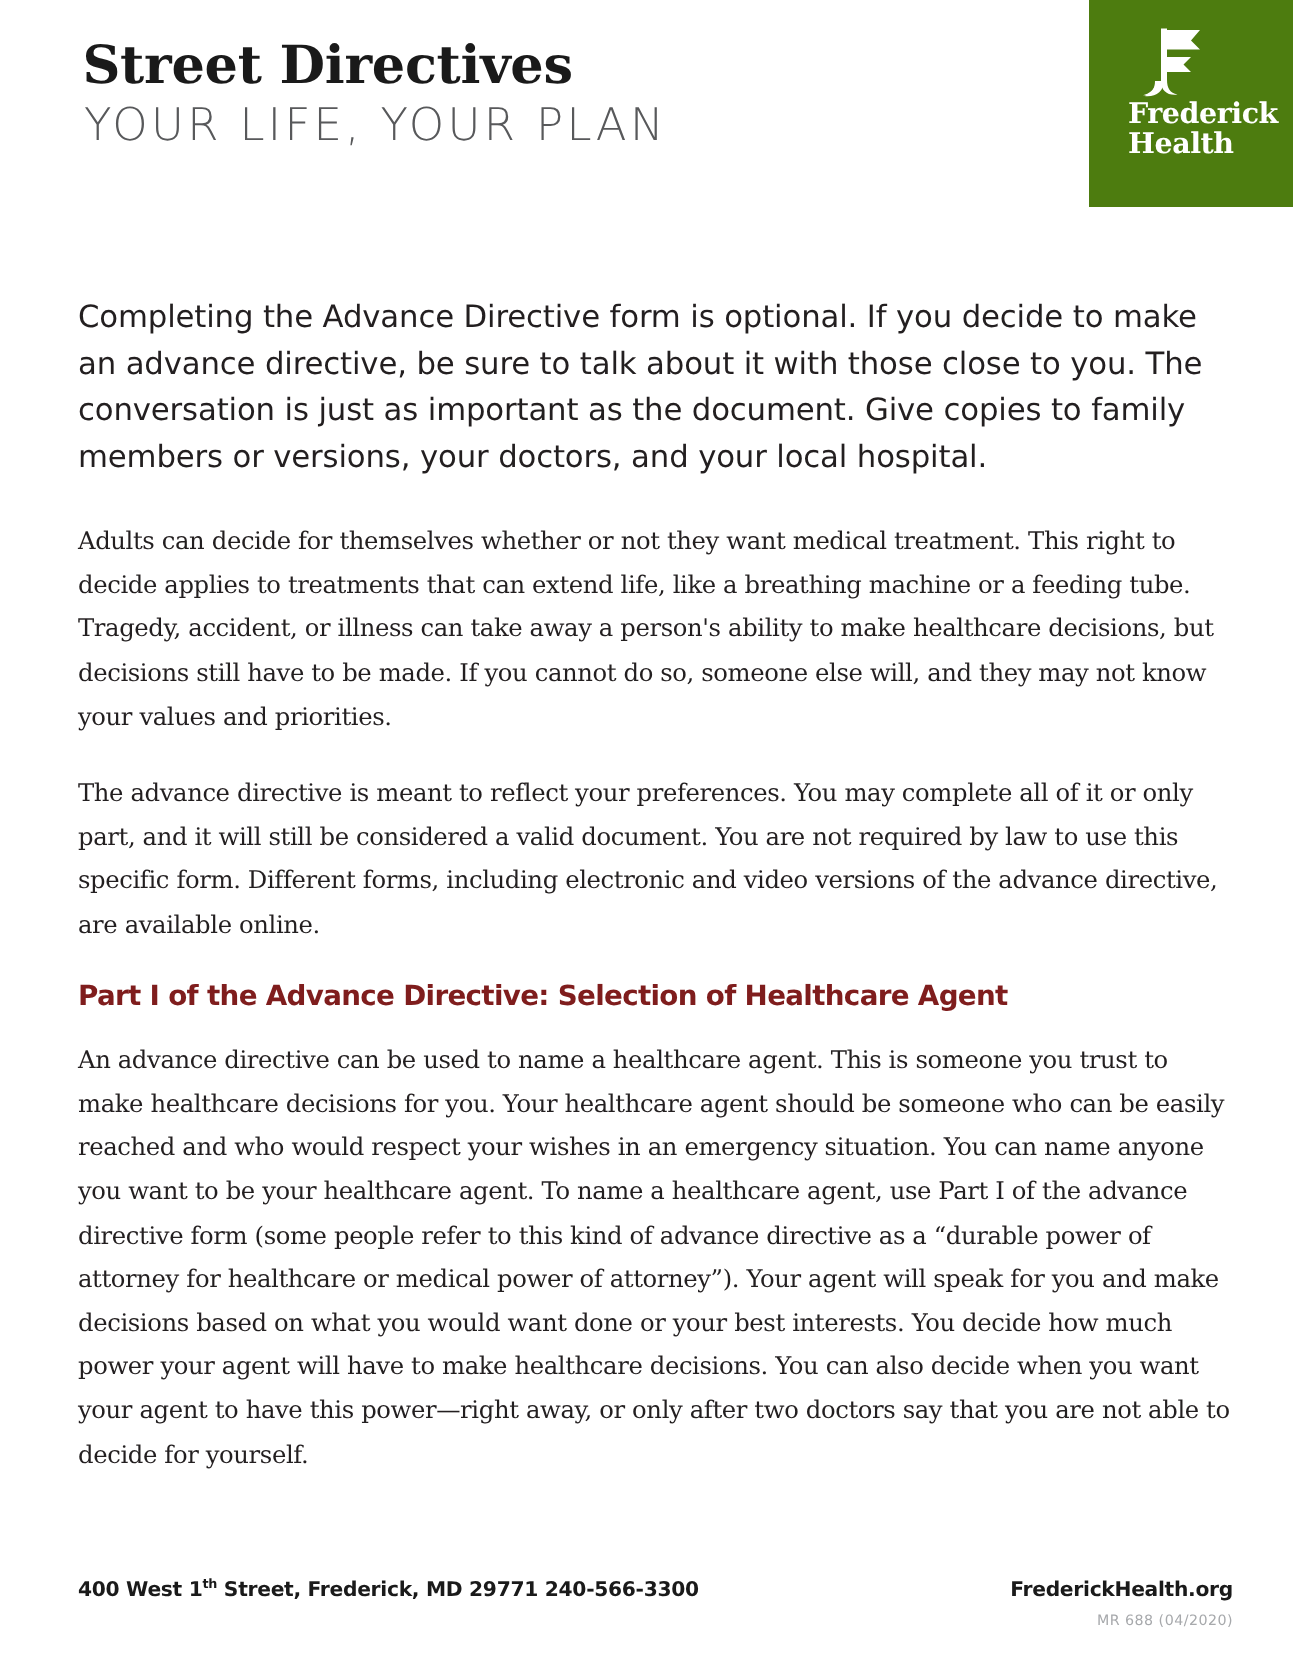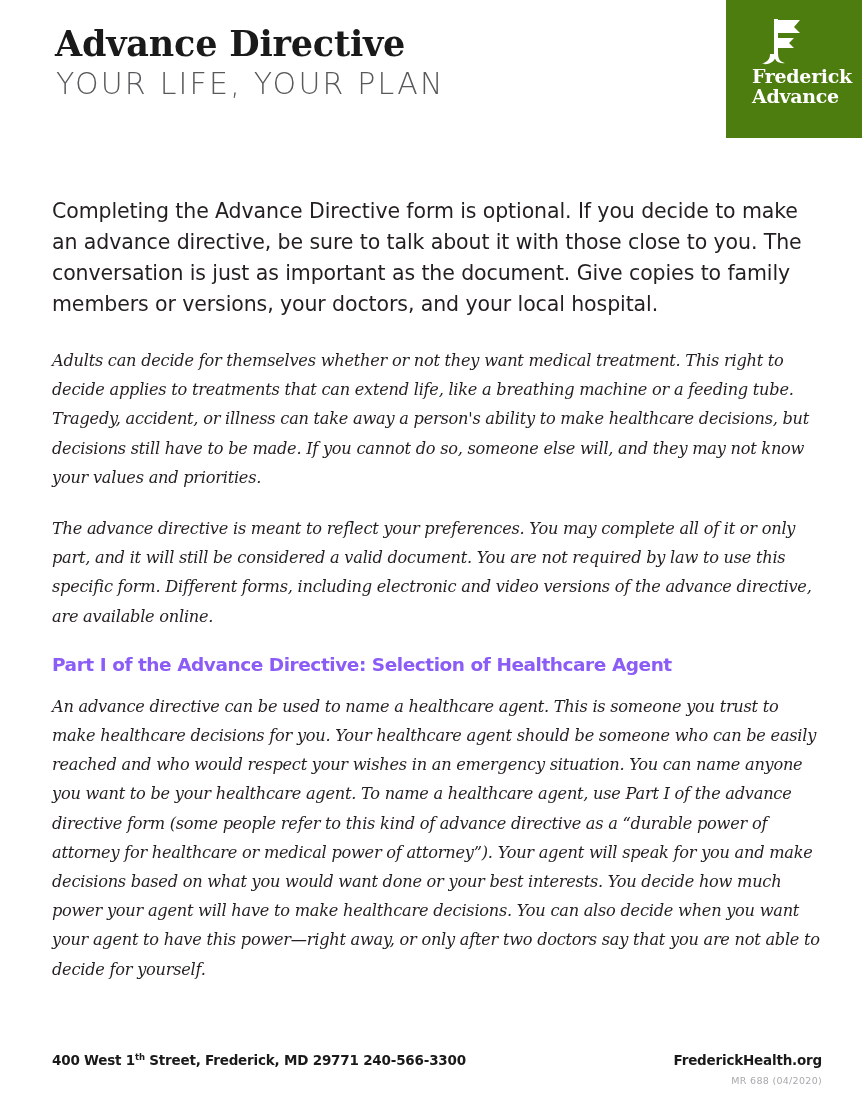--- a/index.html
+++ b/index.html
@@ -95,28 +95,27 @@
     letter-spacing: -0.1px;
     margin: 0 0 26px 0;
   }
   .para {
     font-family: "DejaVu Serif", serif;
     font-size: 16.2px;
     line-height: 29.2px;
     color: #231f20;
     margin: 15px 0 22px 0;
     letter-spacing: -0.25px;
-    font-style: italic;
   }
   .section-heading {
     font-family: "DejaVu Sans", sans-serif;
     font-weight: bold;
     font-size: 18.5px;
     line-height: 24px;
-    color: #8b5cf6;
+    color: #7f1d1d;
     letter-spacing: -0.45px;
     margin: 4px 0 5px 0;
   }
 
   
   .footer {
     position: absolute;
     left: 52px;
     top: 1052px;
     width: 770px;
@@ -149,41 +148,41 @@
     margin-top: 7px;
     white-space: nowrap;
   }
 </style>
 </head>
 <body>
 
 <div class="header">
 
   <div class="title-block">
-    <div class="doc-title">Advance Directive</div>
+    <div class="doc-title">Street Directives</div>
     <div class="doc-subtitle">YOUR LIFE, YOUR PLAN</div>
   </div>
 
   <div class="logo-box">
     <span class="logo-mark">
       <svg width="54" height="50" viewBox="0 0 54 50" aria-hidden="true">
 
         <path d="M20 3 L20 38 C20 45 25 48 31 47 C26 46 24 43 24 37 L24 3 Z" fill="#ffffff"></path>
 
         <path d="M20 4 L46 4 L40 11 L46 17 L20 17 Z" fill="#ffffff"></path>
 
         <path d="M20 22 L40 22 L35 27 L40 32 L20 32 Z" fill="#ffffff"></path>
 
         <path d="M22 38 C22 45 16 49 9 48 C14 46 16 43 16 38 Z" fill="#ffffff"></path>
         <path d="M20 40 C18 46 13 48 8 47.5 C12 46.5 15.5 44 17 39 Z" fill="#ffffff"></path>
       </svg>
     </span>
     <div class="logo-wordmark">
       <div>Frederick</div>
-      <div>Advance</div>
+      <div>Health</div>
     </div>
   </div>
 
 </div>
 
 <div class="content">
 
   <p class="lede">Completing the Advance Directive form is optional. If you decide to make an advance directive, be sure to talk about it with those close to you. The conversation is just as important as the document. Give copies to family members or versions, your doctors, and your local hospital.</p>
 
   <p class="para">Adults can decide for themselves whether or not they want medical treatment. This right to decide applies to treatments that can extend life, like a breathing machine or a feeding tube. Tragedy, accident, or illness can take away a person's ability to make healthcare decisions, but decisions still have to be made. If you cannot do so, someone else will, and they may not know your values and priorities.</p>

